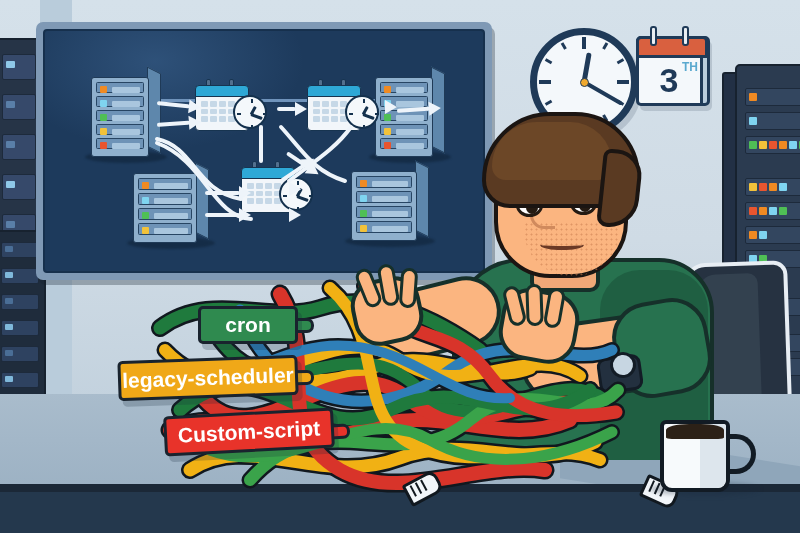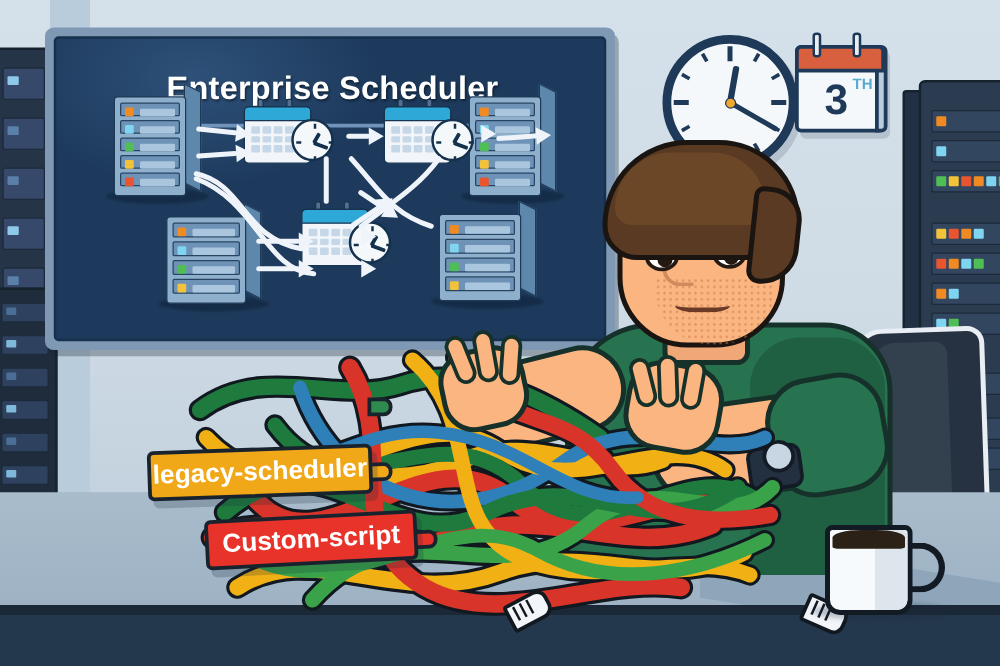--- a/index.html
+++ b/index.html
@@ -216,21 +216,20 @@
       <div class="led" style="left:22px;top:237px;width:8px;height:8px;background:#f2c23a;"></div>
       <div class="led" style="left:32px;top:237px;width:8px;height:8px;background:#e8552f;"></div>
       <div class="led" style="left:42px;top:237px;width:8px;height:8px;background:#f08a22;"></div>
       <div class="slot" style="left:8px;top:268px;width:60px;height:18px;background:#33465f;"></div>
       <div class="slot" style="left:8px;top:292px;width:60px;height:18px;background:#33465f;"></div>
     </div>
 
   <div class="board-frame">
     <div class="board-inner">
       <div class="board-glow"></div>
-      <div class="board-title">Enterprise Scheduler</div>
       <div class="board-rule"></div>
       <div id="diagram" style="position:absolute;left:0;top:0;width:442px;height:244px;">
           <div class="d-rack" style="left:46px;top:46px;width:72px;height:80px;">
             <div class="d-shadow" style="left:-6px;top:74px;width:82px;height:12px;"></div>
             <div class="side" style="left:56px;top:-7px;width:14px;height:80px;transform:skewY(26deg);"></div>
             <div class="body" style="width:58px;height:80px;"></div>
             <div class="d-bay" style="left:5px;top:5px;width:48px;height:11px;">
               <i style="background: rgb(240, 138, 34);"></i>
               <u style="width: 28px;"></u>
             </div>
@@ -578,20 +577,21 @@
   <div class="finger" style="left:526px;top:284px;width:17px;height:42px;transform:rotate(-2deg);"></div>
   <div class="finger" style="left:546px;top:288px;width:17px;height:40px;transform:rotate(10deg);"></div>
 
   <div class="mug-shadow"></div>
   <div class="mug-handle"></div>
   <div class="mug-body"></div>
   <div class="mug-shade"></div>
   <div class="mug-coffee"></div>
 
   <div class="tag-nub" id="nub-cron"></div>
+  <div class="tag" id="tag-cron">cron</div>
 
   <div class="tag-nub" id="nub-legacy"></div>
   <div class="tag" id="tag-legacy">legacy-scheduler</div>
 
   <div class="tag-nub" id="nub-custom"></div>
   <div class="tag" id="tag-custom">Custom-script</div>
 
 </div>
 
 </body></html>

